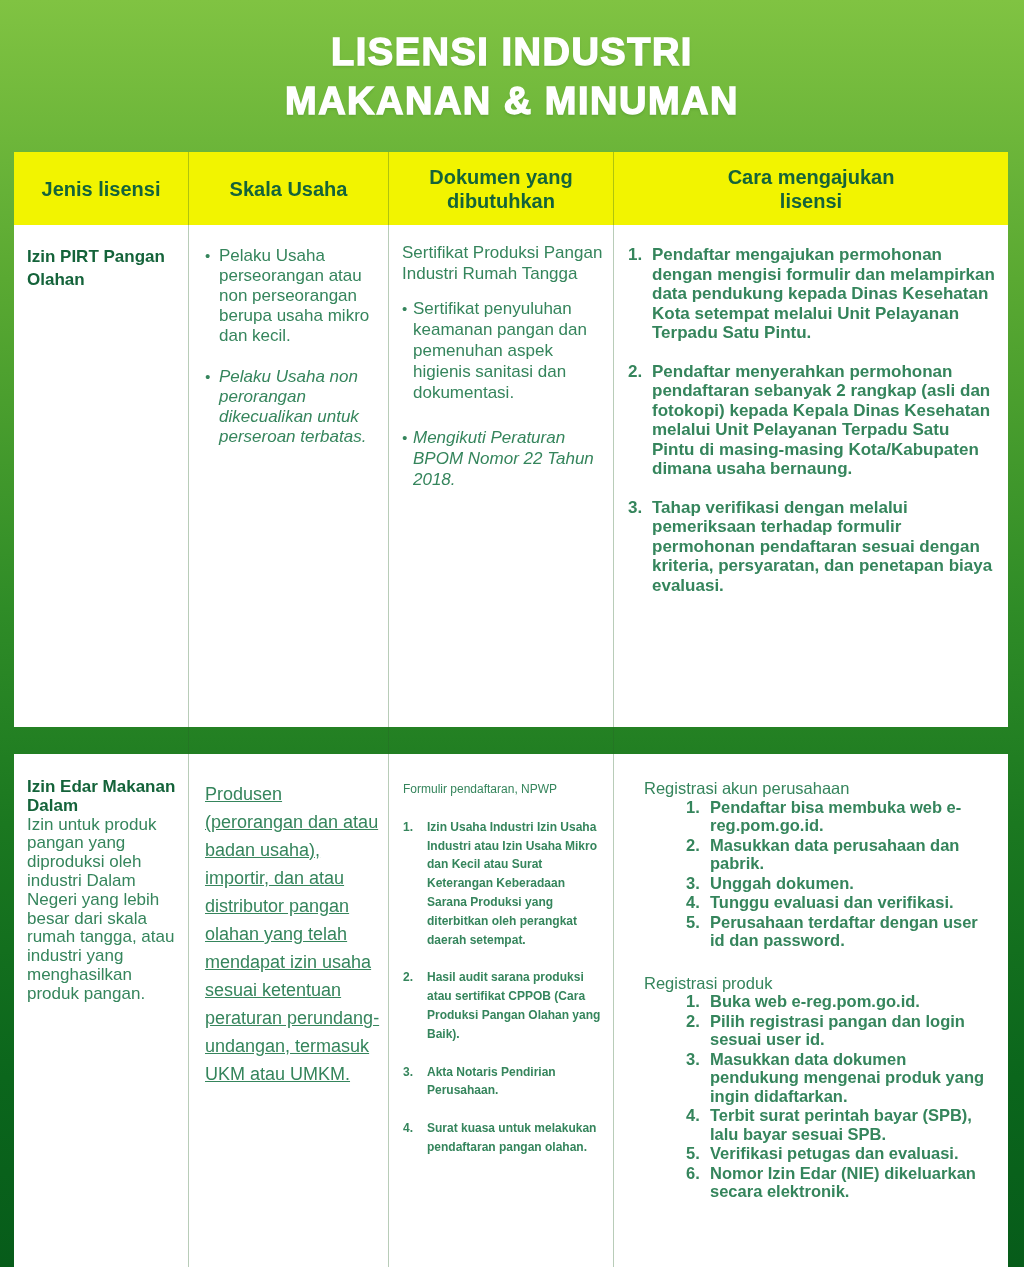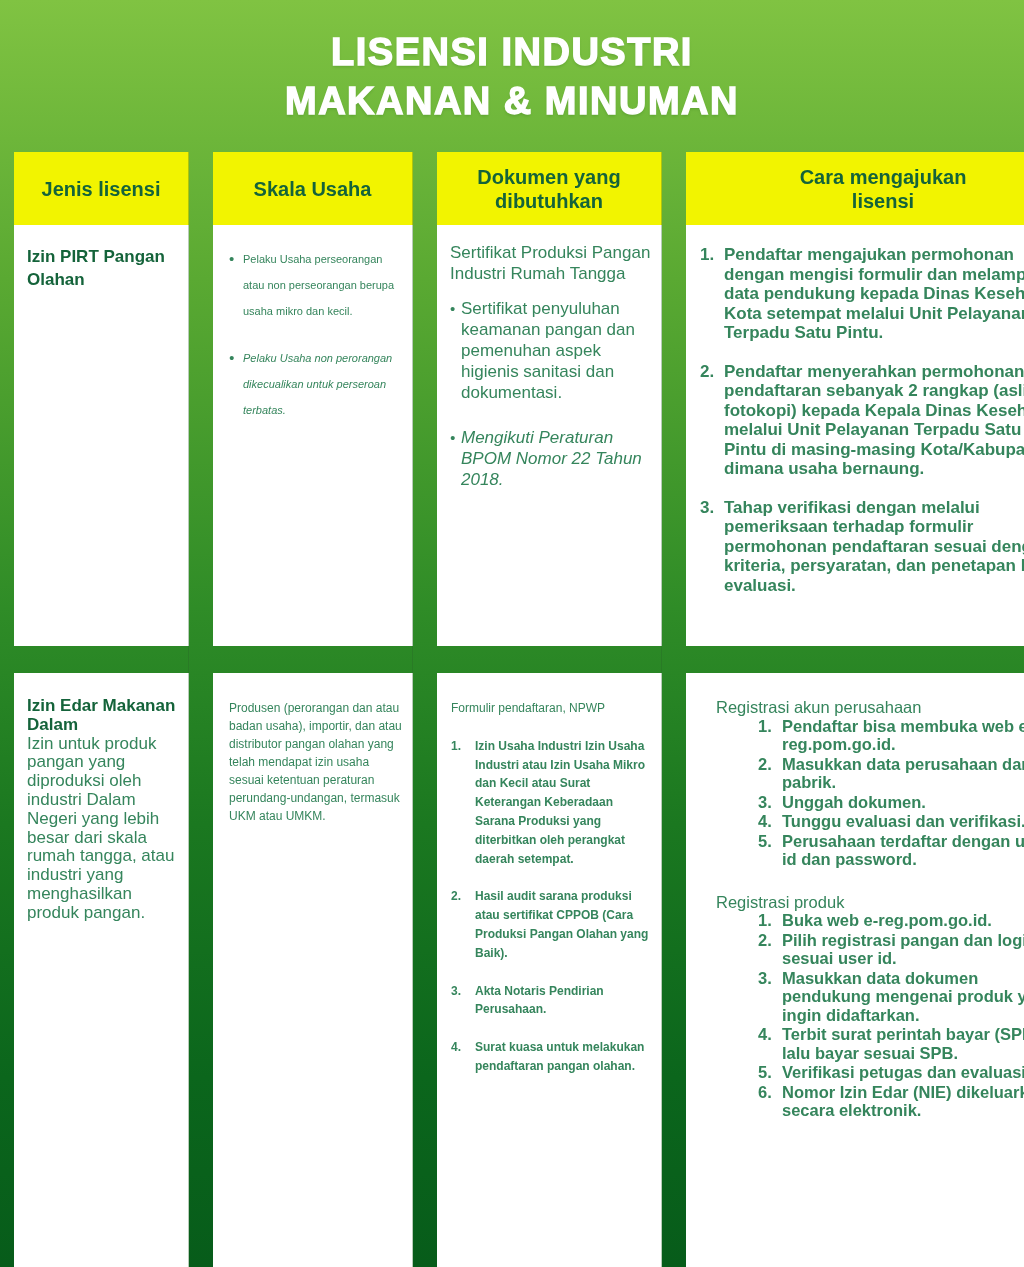--- a/index.html
+++ b/index.html
@@ -38,21 +38,20 @@
   
   .tbl {
     position: absolute;
     left: 14px;
     top: 152px;
     width: 994px;
   }
   .grid-row {
     display: grid;
     grid-template-columns: 175px 200px 225px 394px;
-    gap: 24px;
   }
   .cell {
     border-right: 1px solid rgba(40,100,40,0.33);
     box-sizing: border-box;
     overflow: hidden;
   }
   .cell:last-child { border-right: none; }
 
   
   .thead { height: 73px; }
@@ -66,36 +65,36 @@
   .th-label {
     color: #14633a;
     font-weight: 700;
     font-size: 20px;
     line-height: 24px;
     white-space: pre-line;
   }
 
   
   .trow .cell { background: #ffffff; }
-  .row1 { height: 421px; }
+  .row1 { height: 502px; }
   .row2 { height: 660px; }
   .tgap { height: 27px; }
   .tgap .cell { background: transparent; }
 
   .cell-inner { color: #35855c; }
 
   
   .row1 .c1 .cell-inner { padding: 21px 10px 0 13px; font-size: 17px; line-height: 22.5px; }
-  .row1 .c2 .cell-inner { padding: 21px 8px 0 16px;  font-size: 11px; line-height: 26px; }
+  .row1 .c2 .cell-inner { padding: 21px 8px 0 16px;  font-size: 17px; line-height: 20px; }
   .row1 .c3 .cell-inner { padding: 17px 6px 0 13px;  font-size: 17px; line-height: 21px; }
   .row1 .c4 .cell-inner { padding: 20px 12px 0 14px; font-size: 17px; line-height: 19.5px; }
 
   
   .row2 .c1 .cell-inner { padding: 24px 10px 0 13px; font-size: 17px;   line-height: 18.8px; }
-  .row2 .c2 .cell-inner { padding: 26px 8px 0 16px;  font-size: 12px;   line-height: 18px; }
+  .row2 .c2 .cell-inner { padding: 26px 8px 0 16px;  font-size: 18px;   line-height: 28px; text-decoration: underline; }
   .row2 .c3 .cell-inner { padding: 26px 6px 0 14px;  font-size: 12px;   line-height: 18.8px; }
   .row2 .c4 .cell-inner { padding: 25px 12px 0 30px; font-size: 16.5px; line-height: 18.5px; }
 
   .cell-title {
     color: #14633a;
     font-weight: 700;
   }
 
   
   ul.bullets { list-style: none; margin: 0; padding: 0; }

